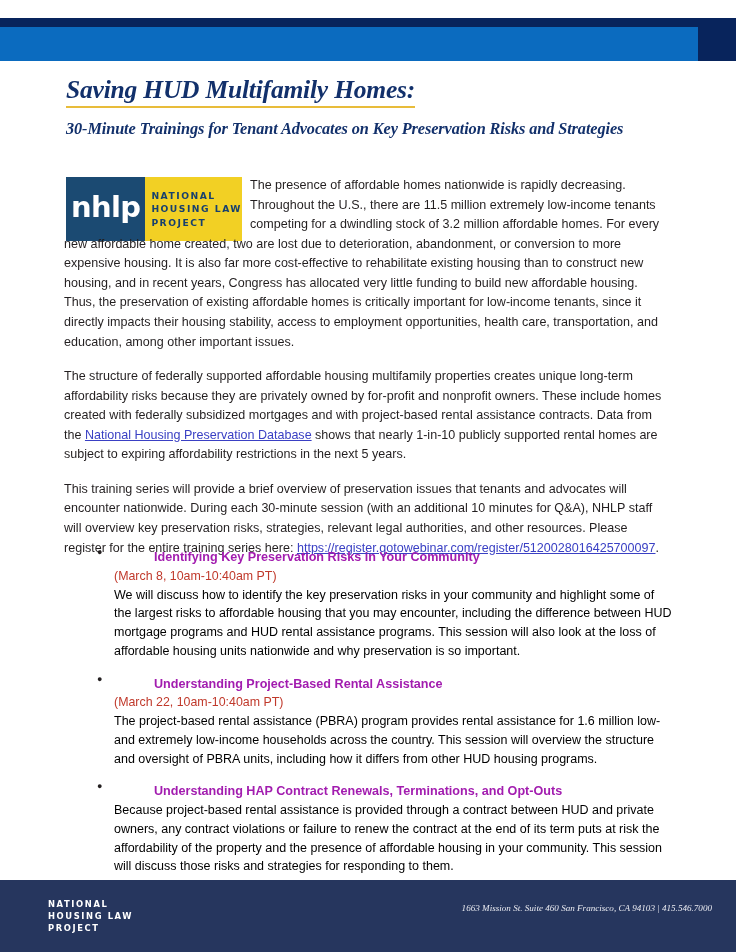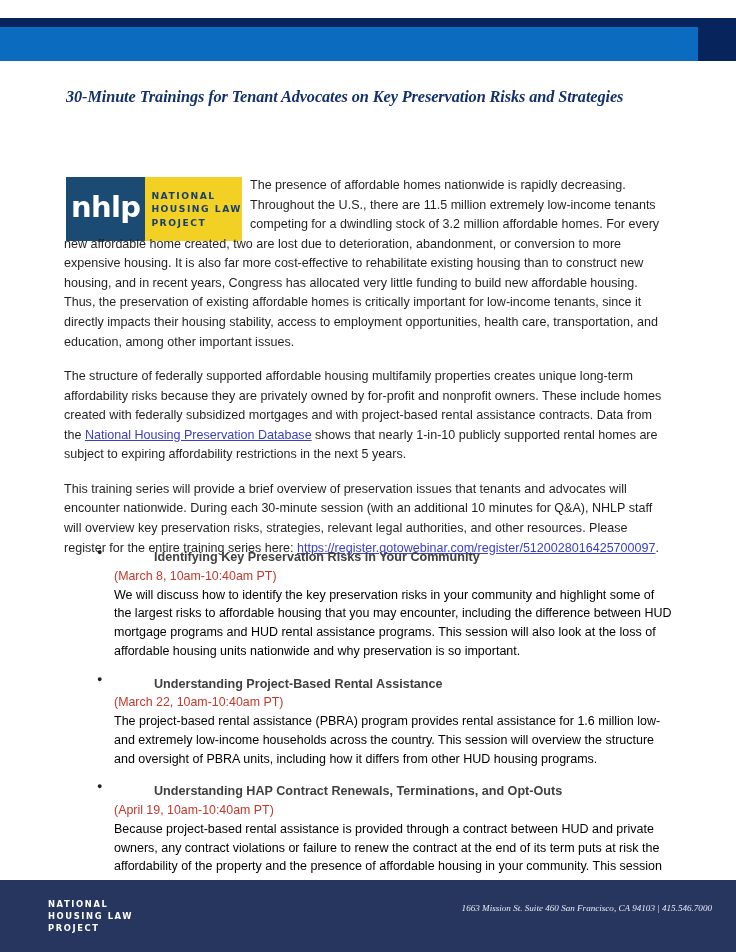--- a/index.html
+++ b/index.html
@@ -158,21 +158,21 @@
     position: absolute;
     left: 31px;
     top: -1px;
     font-size: 9px;
     color: #231f20;
   }
   .sess-title {
     font-size: 12.6px;
     font-weight: bold;
     line-height: 1.5;
-    color: #404040;
+    color: #a21caf;
     display: block;
     padding-left: 40px;
   }
   .sess-date {
     font-size: 12.4px;
     color: #c0392b;
     line-height: 1.5;
     display: block;
   }
   .sess-desc {
@@ -222,20 +222,21 @@
     white-space: nowrap;
   }
 </style>
 </head>
 <body>
 
 <div class="header-navy"></div>
 <div class="header-blue"></div>
 
 <div class="title-wrap">
+  <h1 class="doc-title">Saving HUD Multifamily Homes:</h1>
   <div class="doc-subtitle">30-Minute Trainings for Tenant Advocates on Key Preservation Risks and Strategies</div>
 </div>
 
 <div class="logo">
   <div class="logo-left">
     <span class="logo-left-text">nhlp</span>
   </div>
   <div class="logo-right">
     <span>NATIONAL</span>
     <span>HOUSING LAW</span>
@@ -256,21 +257,20 @@
     <span class="sess-date">(March 8, 10am-10:40am PT)</span>
     <span class="sess-desc">We will discuss how to identify the key preservation risks in your community and highlight some of the largest risks to affordable housing that you may encounter, including the difference between HUD mortgage programs and HUD rental assistance programs. This session will also look at the loss of affordable housing units nationwide and why preservation is so important.</span>
   </li>
   <li>
     <span class="sess-title">Understanding Project-Based Rental Assistance</span>
     <span class="sess-date">(March 22, 10am-10:40am PT)</span>
     <span class="sess-desc">The project-based rental assistance (PBRA) program provides rental assistance for 1.6 million low- and extremely low-income households across the country. This session will overview the structure and oversight of PBRA units, including how it differs from other HUD housing programs.</span>
   </li>
   <li>
     <span class="sess-title">Understanding HAP Contract Renewals, Terminations, and Opt-Outs</span>
-    <span class="sess-date">(April 19, 10am-10:40am PT)</span>
     <span class="sess-desc">Because project-based rental assistance is provided through a contract between HUD and private owners, any contract violations or failure to renew the contract at the end of its term puts at risk the affordability of the property and the presence of affordable housing in your community. This session will discuss those risks and strategies for responding to them.</span>
   </li>
 </ul>
 
 <div class="footer">
   <div class="footer-logo">
     <span>NATIONAL</span>
     <span>HOUSING LAW</span>
     <span>PROJECT</span>
   </div>

